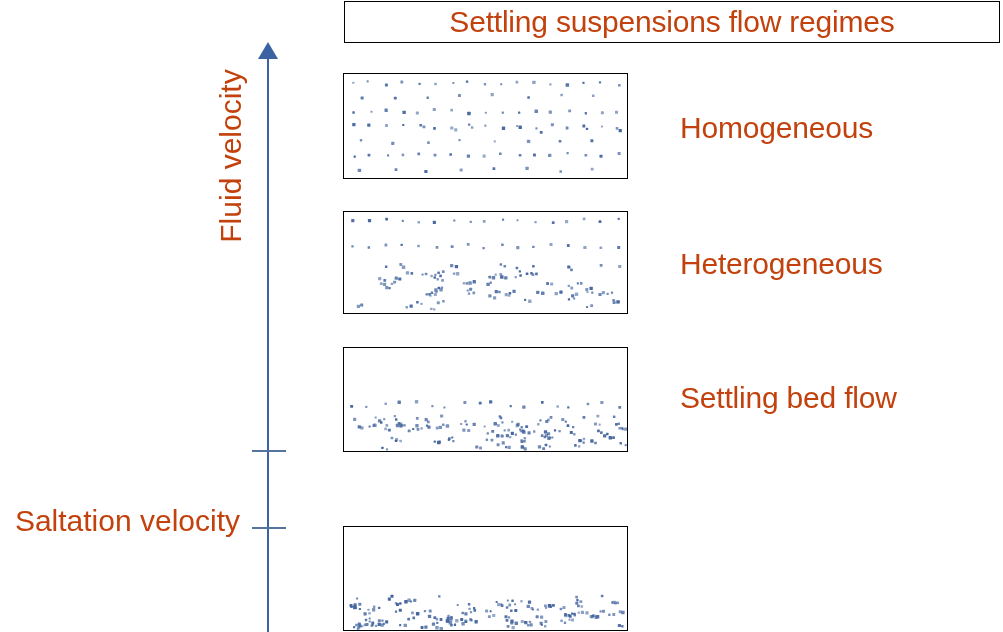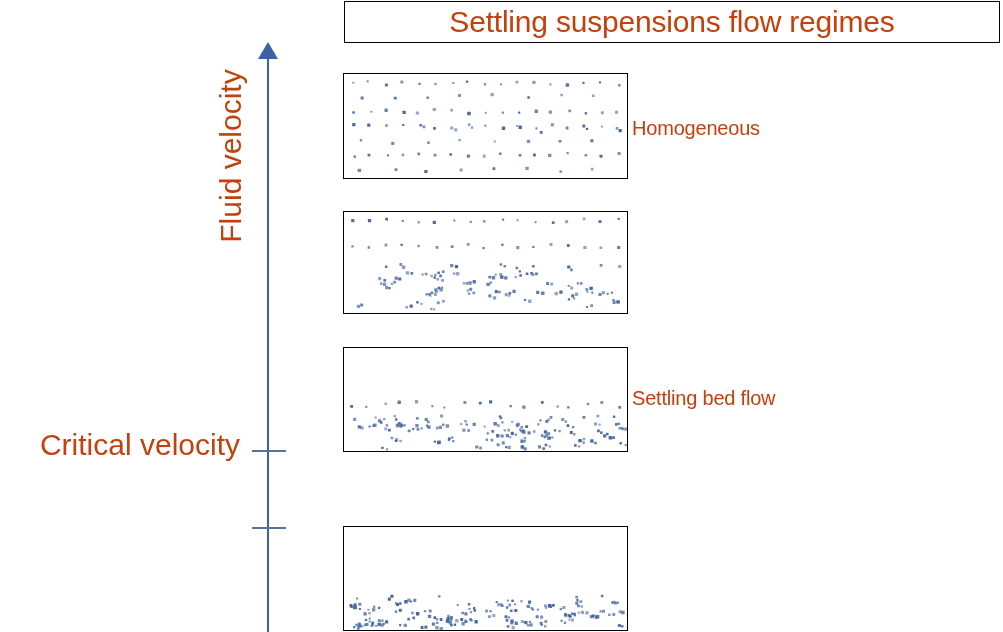--- a/index.html
+++ b/index.html
@@ -27,41 +27,41 @@
   .marker-label{
     position:absolute;right:763px;transform:translateY(-50%);
     font-size:30px;white-space:nowrap;text-align:right;
   }
   .regime-box{
     position:absolute;left:343px;width:285px;
     border:1.4px solid #000;background:#fff;box-sizing:border-box;
   }
   .regime-box svg{position:absolute;left:0;top:0;display:block;}
   .regime-label{
-    position:absolute;left:632px;transform:translateY(-50%);
-    font-size:20px;white-space:nowrap;letter-spacing:-0.2px;
+    position:absolute;left:680px;transform:translateY(-50%);
+    font-size:30px;white-space:nowrap;letter-spacing:-0.2px;
   }
 </style>
 </head>
 <body>
 
 <div class="stage">
 
   <div class="title-box">
     <span>Settling suspensions flow regimes</span>
   </div>
 
   <div class="axis-arrow"></div>
   <div class="axis-line"></div>
   <div class="axis-label">Fluid velocity</div>
 
   <div class="tick" style="top:450px"></div>
-  <div class="marker-label" style="top:445px">Critical velocity</div>
 
   <div class="tick" style="top:527px"></div>
+  <div class="marker-label" style="top:521px">Saltation velocity</div>
 
   <div class="regime-box" style="top:73px;height:106px">
     <svg class="dots" width="283" height="104">
         <rect x="8.2" y="7.7" width="2.1" height="2.1" rx="0.5" fill="#44659e" opacity="0.57"></rect>
         <rect x="22.6" y="6.3" width="2.1" height="2.1" rx="0.5" fill="#44659e" opacity="0.71"></rect>
         <rect x="40.9" y="9.4" width="3.0" height="3.0" rx="0.5" fill="#44659e" opacity="0.89"></rect>
         <rect x="56.4" y="6.6" width="2.8" height="2.8" rx="0.5" fill="#44659e" opacity="0.71"></rect>
         <rect x="74.5" y="8.7" width="2.2" height="2.2" rx="0.5" fill="#44659e" opacity="0.84"></rect>
         <rect x="90.3" y="8.7" width="2.5" height="2.5" rx="0.5" fill="#44659e" opacity="0.60"></rect>
         <rect x="108.3" y="7.9" width="2.1" height="2.1" rx="0.5" fill="#44659e" opacity="0.69"></rect>
@@ -310,20 +310,21 @@
         <rect x="72.2" y="89.0" width="2.4" height="2.4" rx="0.5" fill="#44659e" opacity="0.97"></rect>
         <rect x="76.3" y="90.7" width="2.3" height="2.3" rx="0.5" fill="#44659e" opacity="0.57"></rect>
         <rect x="86.7" y="79.5" width="2.5" height="2.5" rx="0.5" fill="#44659e" opacity="0.85"></rect>
         <rect x="91.1" y="78.7" width="2.6" height="2.6" rx="0.5" fill="#44659e" opacity="0.57"></rect>
         <rect x="180.0" y="86.8" width="2.1" height="2.1" rx="0.5" fill="#44659e" opacity="0.90"></rect>
         <rect x="184.1" y="87.6" width="3.4" height="3.4" rx="0.5" fill="#44659e" opacity="0.58"></rect>
         <rect x="81.5" y="81.2" width="2.4" height="2.4" rx="0.5" fill="#44659e" opacity="0.86"></rect>
         <rect x="84.2" y="81.0" width="2.6" height="2.6" rx="0.5" fill="#44659e" opacity="0.89"></rect>
       </svg>
   </div>
+  <div class="regime-label" style="top:264px">Heterogeneous</div>
 
   <div class="regime-box" style="top:347px;height:105px">
     <svg class="dots" width="283" height="103">
         <rect x="6.2" y="56.9" width="2.9" height="2.9" rx="0.5" fill="#44659e" opacity="0.98"></rect>
         <rect x="21.1" y="57.7" width="2.3" height="2.3" rx="0.5" fill="#44659e" opacity="0.67"></rect>
         <rect x="40.4" y="54.4" width="2.6" height="2.6" rx="0.5" fill="#44659e" opacity="0.57"></rect>
         <rect x="53.5" y="52.5" width="3.4" height="3.4" rx="0.5" fill="#44659e" opacity="0.85"></rect>
         <rect x="70.9" y="52.1" width="3.3" height="3.3" rx="0.5" fill="#44659e" opacity="0.61"></rect>
         <rect x="87.3" y="57.0" width="2.2" height="2.2" rx="0.5" fill="#44659e" opacity="0.71"></rect>
         <rect x="99.4" y="58.5" width="2.0" height="2.0" rx="0.5" fill="#44659e" opacity="0.78"></rect>

